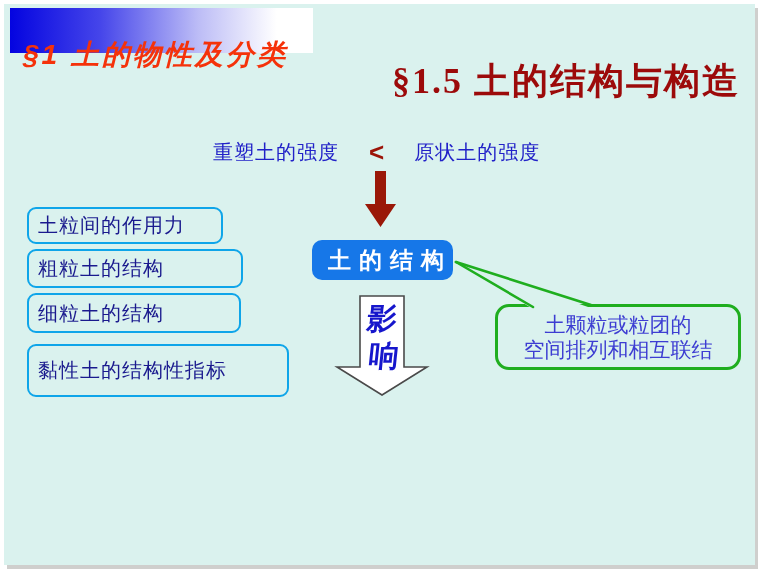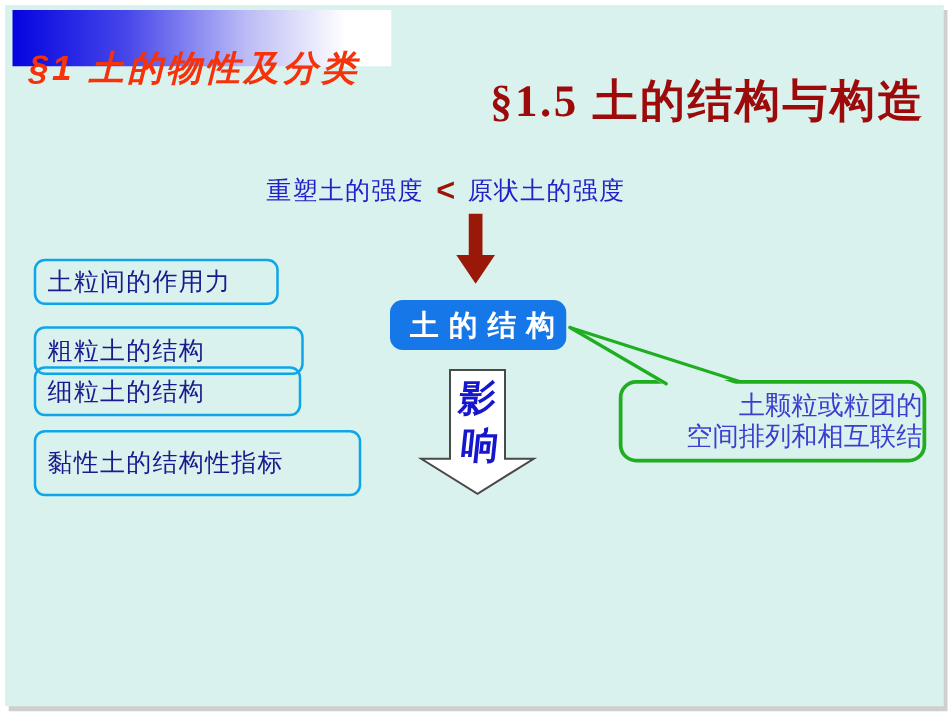--- a/index.html
+++ b/index.html
@@ -12,40 +12,40 @@
           background:linear-gradient(90deg,#0404e0 0%,#4646ea 30%,#bcbcf6 62%,#ffffff 88%);
           display:flex;align-items:center;padding-left:13px;box-sizing:border-box;}
   .banner-text{font-size:28px;font-weight:bold;font-style:italic;color:#f5320a;
                letter-spacing:3px;white-space:nowrap;margin-top:48px;}
 
   .title{position:absolute;left:20px;top:57px;width:720px;text-align:right;
          font-family:"Liberation Serif","DejaVu Serif",serif;
          font-size:36px;font-weight:bold;color:#9c0a0a;letter-spacing:2px;}
 
   .premise{position:absolute;left:213px;top:138px;height:28px;
-           display:flex;align-items:center;gap:10px;}
+           display:flex;align-items:center;gap:30px;}
   .premise-text{font-size:20px;color:#2121c8;letter-spacing:1px;white-space:nowrap;}
   .premise-op{font-size:26px;font-weight:bold;color:#9c1408;line-height:1;}
 
   .topic-box{position:absolute;box-sizing:border-box;border:2px solid #0ea5e9;
              border-radius:9px;display:flex;align-items:center;padding-left:9px;
              font-size:20px;color:#1a1a8e;letter-spacing:1px;white-space:nowrap;}
   .tb-0{left:27px;top:207px;width:196px;height:37px;}
-  .tb-1{left:27px;top:249px;width:216px;height:39px;margin-top:12px;}
+  .tb-1{left:27px;top:249px;width:216px;height:39px;}
   .tb-2{left:27px;top:293px;width:214px;height:40px;}
   .tb-3{left:27px;top:344px;width:262px;height:53px;}
 
   .structure-node{position:absolute;left:312px;top:240px;width:141px;height:40px;
                   background:#1677e8;border-radius:10px;display:flex;align-items:center;
                   justify-content:center;padding-left:15px;box-sizing:border-box;
                   font-size:23px;font-weight:bold;color:#ffffff;letter-spacing:8px;white-space:nowrap;}
 
   .callout{position:absolute;left:495px;top:304px;width:246px;height:66px;
            box-sizing:border-box;border:3px solid #1fae1f;border-radius:14px;
-           display:flex;flex-direction:column;align-items:flex-end;justify-content:center;
+           display:flex;flex-direction:column;align-items:center;justify-content:center;
            font-size:21px;color:#3d3dd2;line-height:25px;text-align:center;}
   .callout span{white-space:nowrap;}
 
   .overlay{position:absolute;left:0;top:0;width:760px;height:572px;pointer-events:none;}
 
   .inf-char{position:absolute;width:44px;text-align:center;font-size:30px;
             font-weight:bold;color:#1616cc;transform:skewX(-6deg);}
   .inf-top{left:360px;top:299px;}
   .inf-bottom{left:362px;top:336px;}
 

